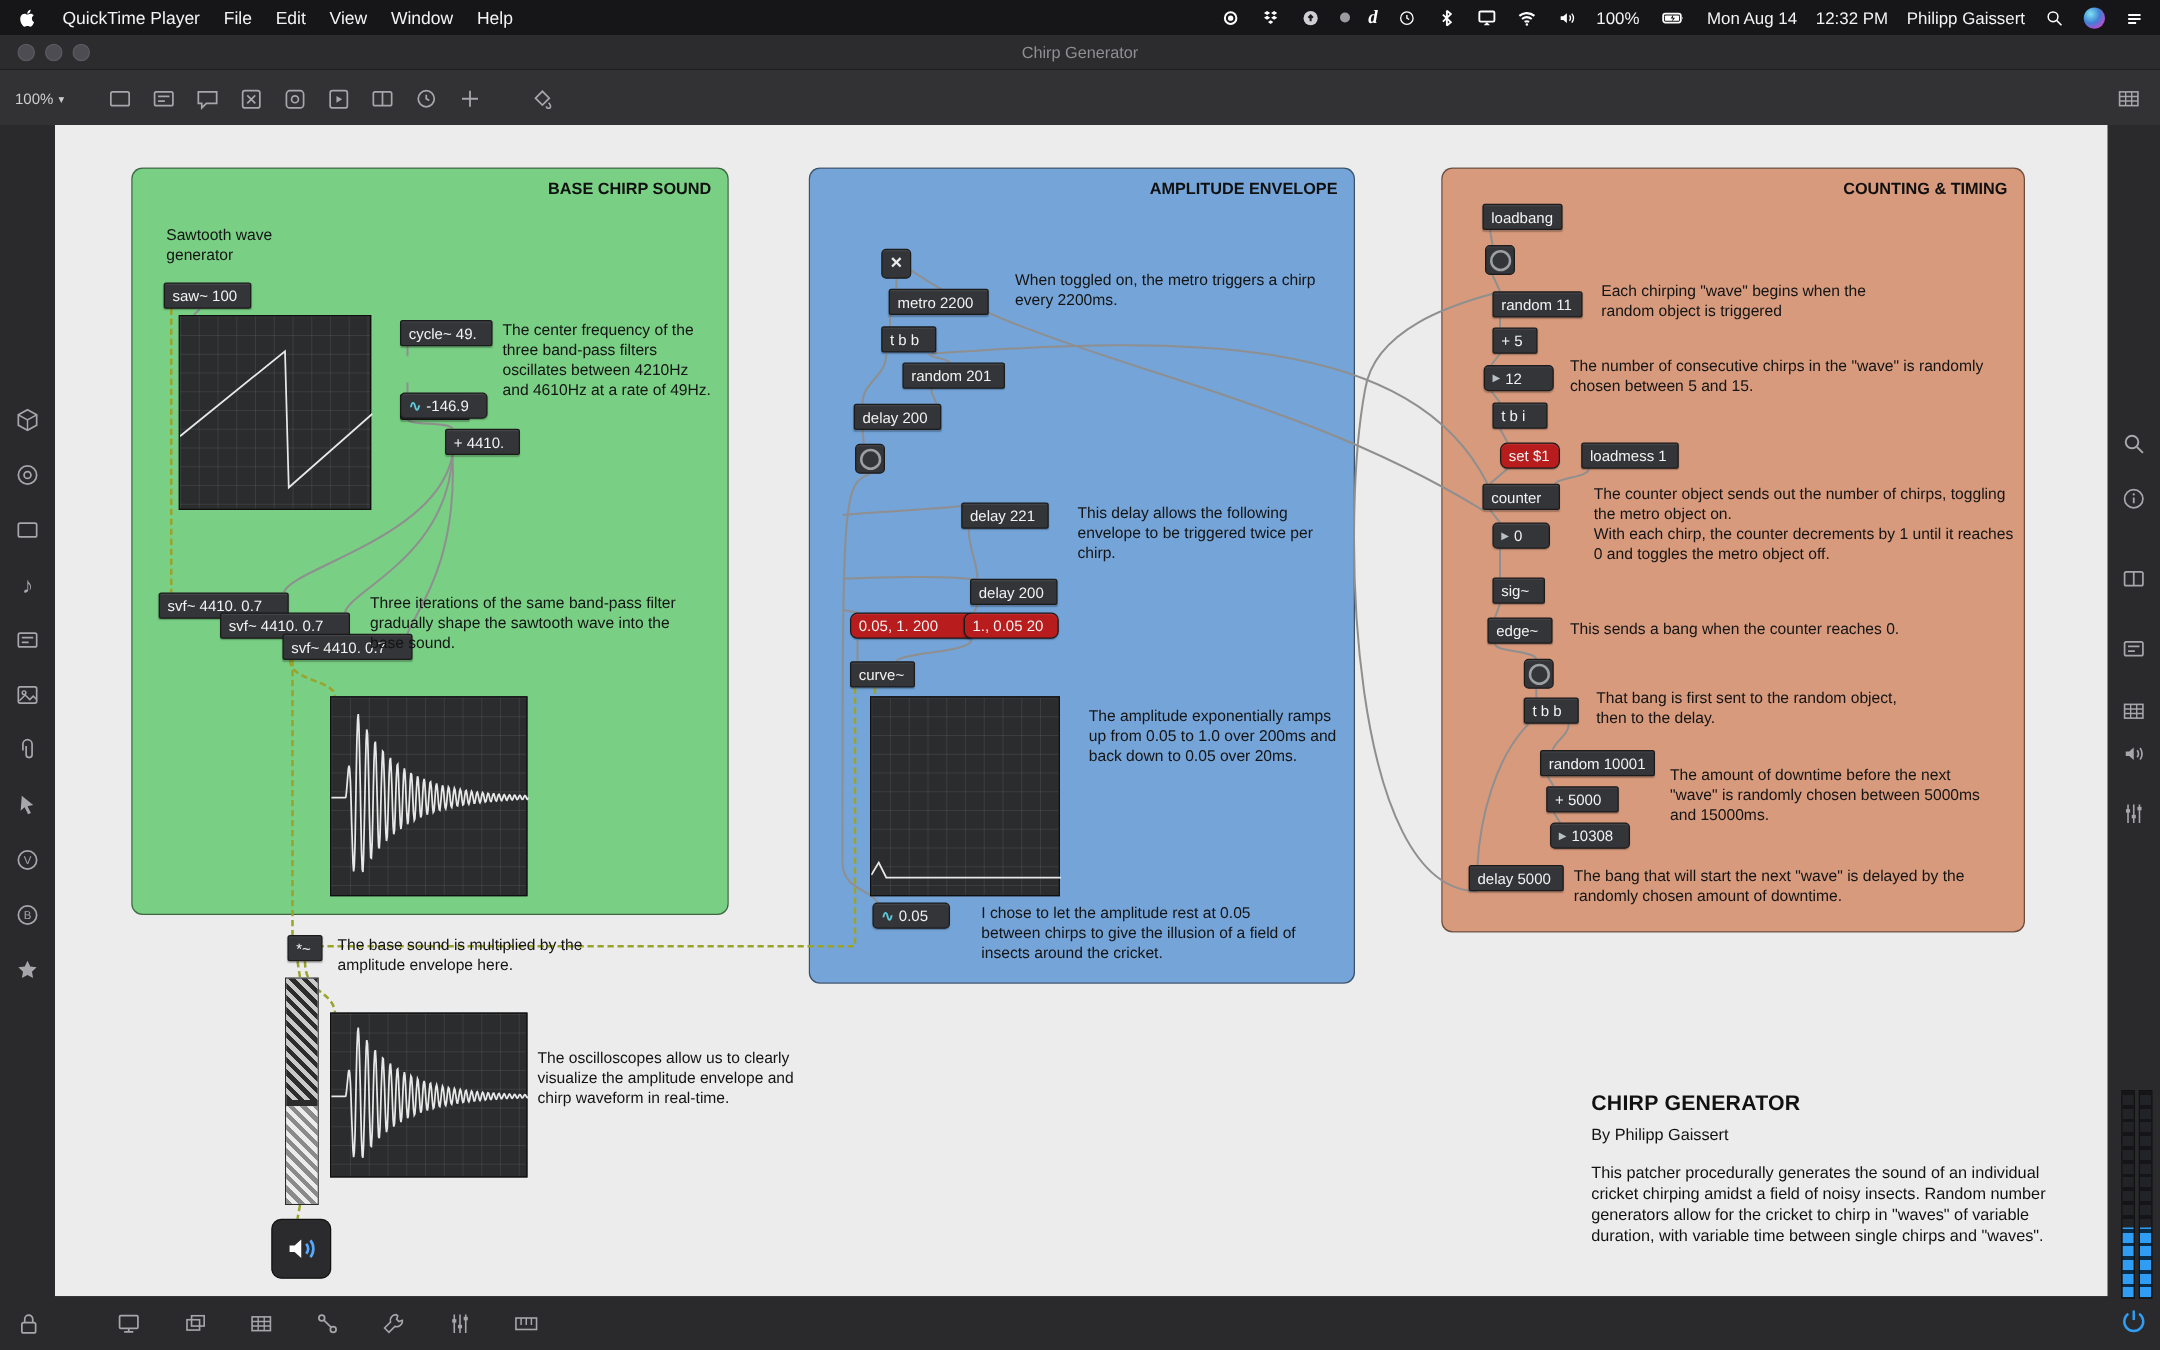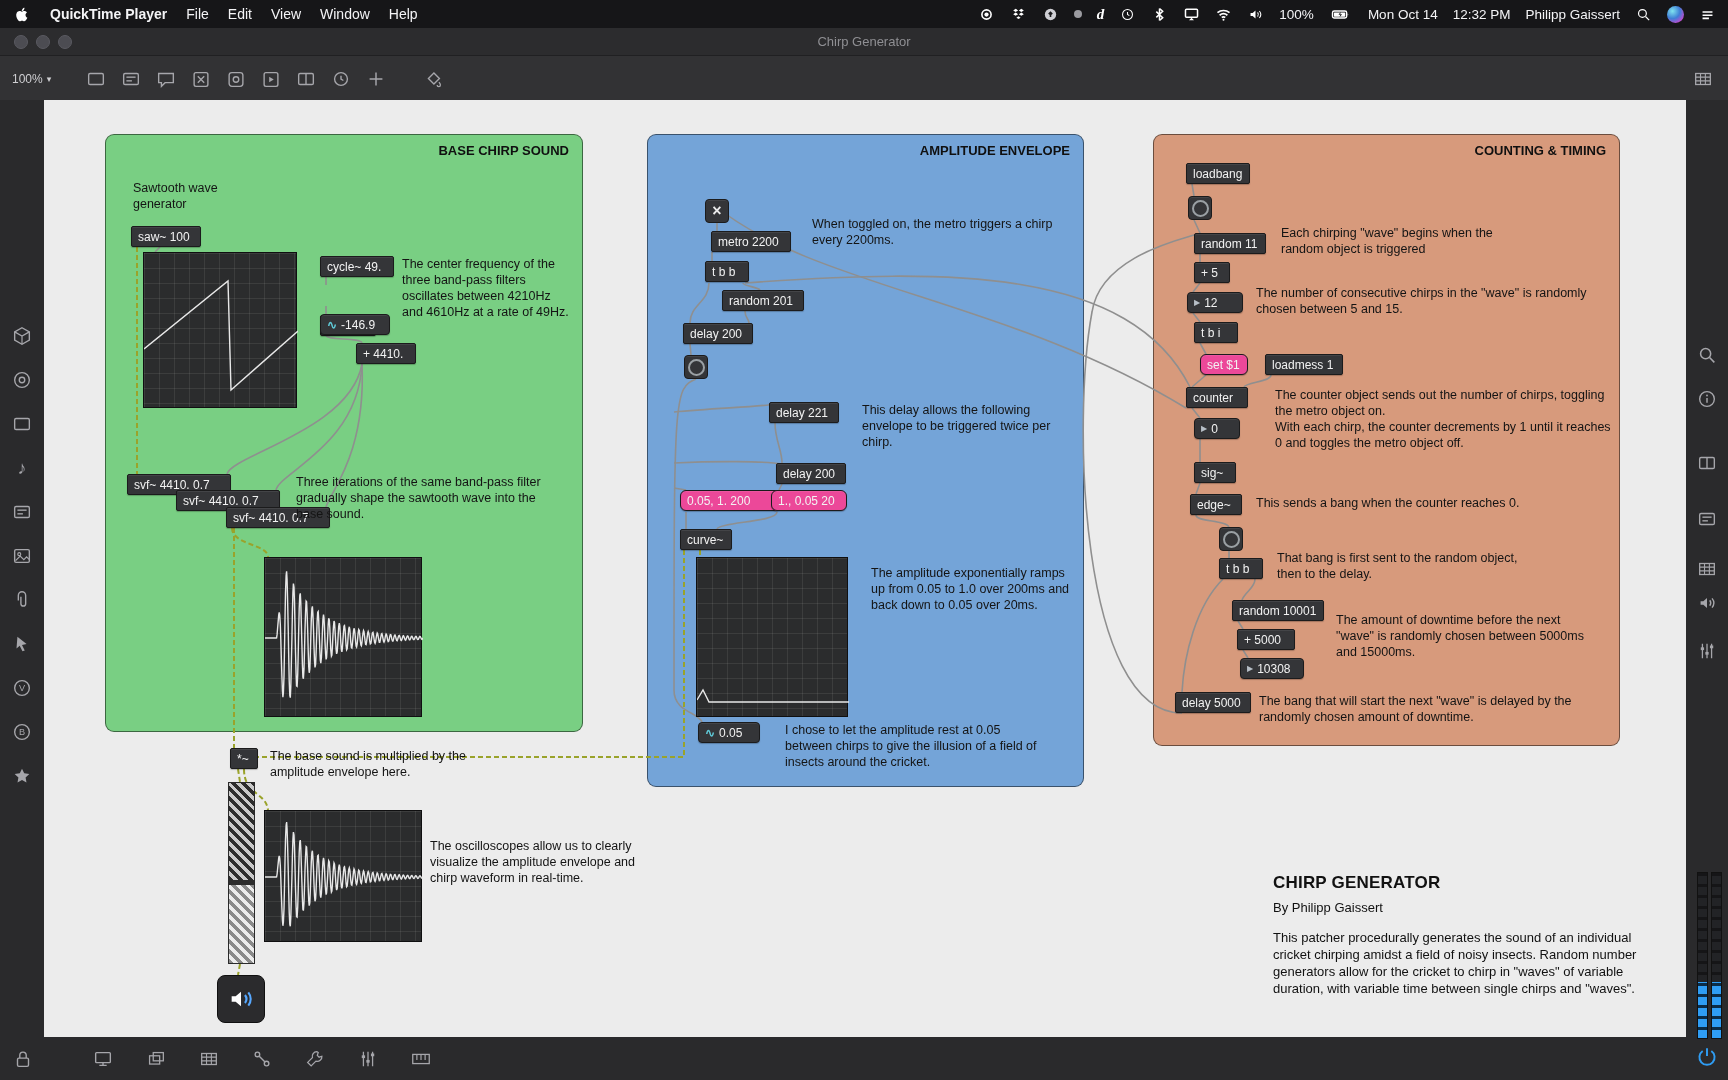--- a/index.html
+++ b/index.html
@@ -3,21 +3,21 @@
 <meta charset="utf-8">
 <style>
   html,body{margin:0;padding:0}
   body{width:1728px;height:1080px;position:relative;overflow:hidden;
        background:#0c0c0d;font-family:"Liberation Sans",sans-serif;
        -webkit-font-smoothing:antialiased}
   
   .menubar{position:absolute;left:0;top:0;right:0;height:28px;background:#161618;
            display:flex;align-items:center;color:#f4f4f6;font-size:14px;z-index:50}
   .mb-left{display:flex;align-items:center;gap:19px;padding-left:14px}
-  .mb-left .app{font-weight:bold}
+  .mb-left .app{font-weight:normal}
   .mb-left span{cursor:default}
   .mb-right{margin-left:auto;display:flex;align-items:center;gap:15px;padding-right:12px;font-size:13.5px}
   .micn{width:17px;height:17px;color:#fff;display:block}
   .micn *{vector-effect:non-scaling-stroke}
   .siri{width:17px;height:17px;border-radius:50%;
         background:radial-gradient(circle at 32% 30%,#7fe3ef,#3f7fd6 45%,#b44fd0 75%,#e0557f)}
   .docker{font:700 italic 15px "Liberation Serif",serif;color:#fff}
   .dotg{width:8px;height:8px;border-radius:50%;background:#9b9ba0}
   
   .window{position:absolute;left:0;top:28px;right:0;bottom:0;background:#323234}
@@ -45,21 +45,21 @@
   #panel-layer{z-index:2}
   #cord-layer{position:absolute;inset:0;z-index:3;pointer-events:none}
   #patch-layer{z-index:4}
   .panel{position:absolute;border:1px solid rgba(0,0,0,.5);border-radius:9px}
   .panel-title{position:absolute;top:8px;right:13px;font-size:13px;font-weight:bold;color:#101010}
   .pbox{position:absolute;box-sizing:border-box}
   .object,.message,.number,.signal-number{height:21px;display:flex;align-items:center;gap:4px;
         padding:0 6px;background:#343538;border:1px solid #1b1b1c;border-radius:2px;
         color:#f2f2f2;font-size:12px;white-space:nowrap;
         box-shadow:inset 0 1px 0 rgba(255,255,255,.08),0 1px 1px rgba(0,0,0,.25)}
-  .message{border-radius:6px;background:#ec4899}
+  .message{border-radius:6px;background:#b91c1c}
   .number,.signal-number{border-radius:4px}
   .tri{font-size:8px;color:#b7bfc7;line-height:1}
   .sine{color:#5fc8d6;font-weight:bold}
   .toggle,.button{width:24px;height:24px;background:#343538;border:1px solid #1b1b1c;border-radius:4px;
         display:flex;align-items:center;justify-content:center;
         box-shadow:inset 0 1px 0 rgba(255,255,255,.08)}
   .toggle .xg{color:#ececec;font-size:16px;font-weight:bold;line-height:1}
   .button .ring{width:13px;height:13px;border:2px solid #9aa0a4;border-radius:50%}
   .comment{color:#141414;font-size:12.5px;line-height:1.28;white-space:pre-line}
   .scope{background-color:#2b2c2d;border:1px solid #0f0f10;
@@ -259,21 +259,21 @@
     <svg class="micn">
         <use href="#s-speakerwave"></use>
       </svg>
     <span>100%</span>
     <svg class="micn" viewBox="0 0 28 24" style="width:24px">
         <rect x="2" y="7" width="20" height="10" rx="2.5" stroke="currentColor" fill="none" stroke-width="1.4"></rect>
         <rect x="4" y="9" width="16" height="6" rx="1" fill="currentColor"></rect>
         <path d="M23.5 10.5v3a2 2 0 0 0 0-3z" fill="currentColor"></path>
         <path d="M13.5 8l-3 4.5h2.5l-1 3.5 3.5-4.5H13z" fill="#161618"></path>
       </svg>
-    <span>Mon Oct 14</span>
+    <span>Mon Aug 14</span>
     <span>12:32 PM</span>
     <span>Philipp Gaissert</span>
     <svg class="micn">
         <use href="#s-search"></use>
       </svg>
     <span class="siri"></span>
     <svg class="micn" viewBox="0 0 24 24">
         <path d="M5 8.5h14M5 13h14M5 17.5h9" stroke="currentColor" stroke-width="1.6"></path>
       </svg>
   </div>

